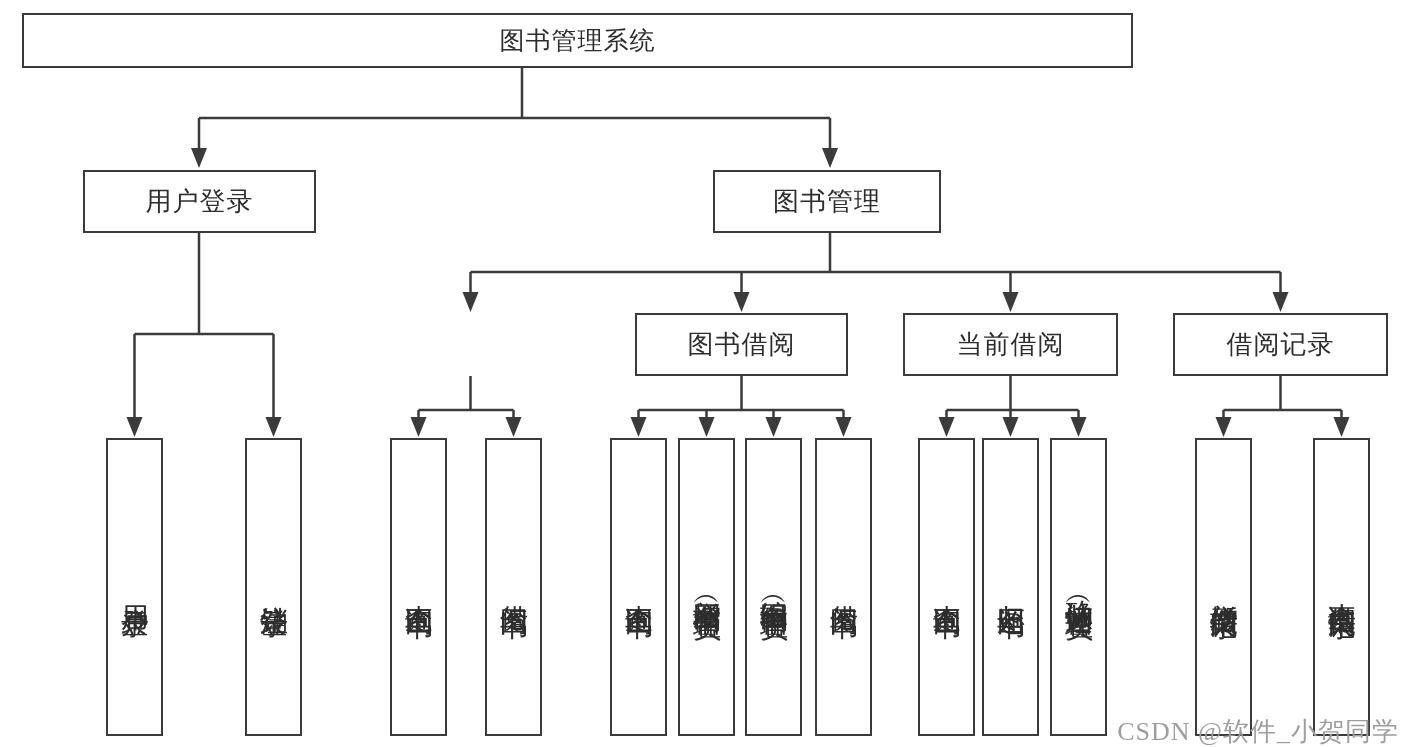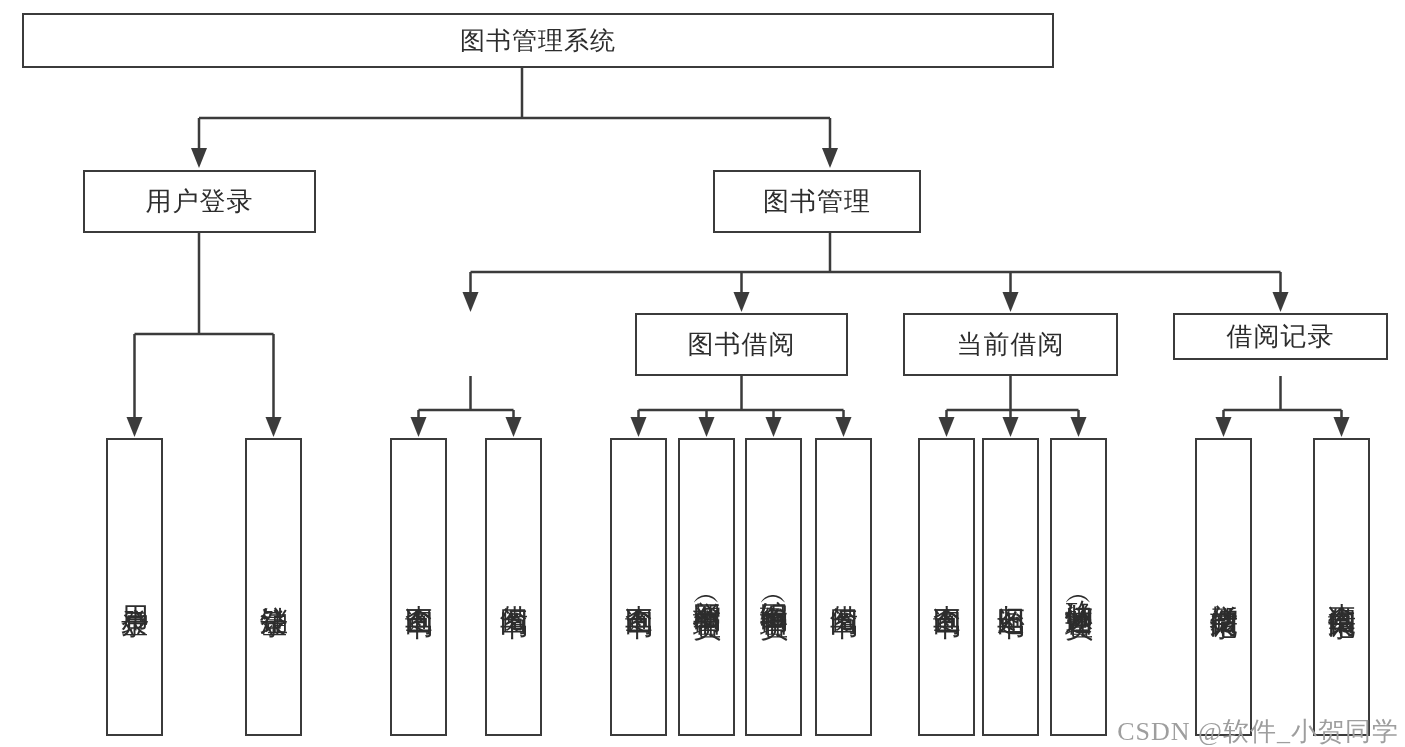--- a/index.html
+++ b/index.html
@@ -120,38 +120,38 @@
       <polygon points="773.5,437 765.5,417 781.5,417"></polygon>
       <polygon points="843.5,437 835.5,417 851.5,417"></polygon>
       <polygon points="946.5,437 938.5,417 954.5,417"></polygon>
       <polygon points="1010.5,437 1002.5,417 1018.5,417"></polygon>
       <polygon points="1078.5,437 1070.5,417 1086.5,417"></polygon>
       <polygon points="1223.5,437 1215.5,417 1231.5,417"></polygon>
       <polygon points="1341.5,437 1333.5,417 1349.5,417"></polygon>
     </g>
   </svg>
 
-  <div class="box h root-box" style="left:22px;top:13px;width:1032px;height:55px">
+  <div class="box h root-box" style="left:22px;top:13px;width:1111px;height:55px">
     <span>图书管理系统</span>
   </div>
 
   <div class="box h" style="left:83px;top:170px;width:233px;height:63px">
     <span>用户登录</span>
   </div>
-  <div class="box h" style="left:713px;top:170px;width:208px;height:63px">
+  <div class="box h" style="left:713px;top:170px;width:228px;height:63px">
     <span>图书管理</span>
   </div>
 
   <div class="box h" style="left:903px;top:313px;width:215px;height:63px">
     <span>当前借阅</span>
   </div>
   <div class="box h" style="left:635px;top:313px;width:213px;height:63px">
     <span>图书借阅</span>
   </div>
-  <div class="box h" style="left:1173px;top:313px;width:215px;height:47px">
+  <div class="box h" style="left:1173px;top:313px;width:215px;height:63px">
     <span>借阅记录</span>
   </div>
 
   <div class="box v" style="left:106px;top:438px;width:57px;height:298px">
     <span>用户登录</span>
   </div>
   <div class="box v" style="left:245px;top:438px;width:57px;height:298px">
     <span>注销登录</span>
   </div>
 

